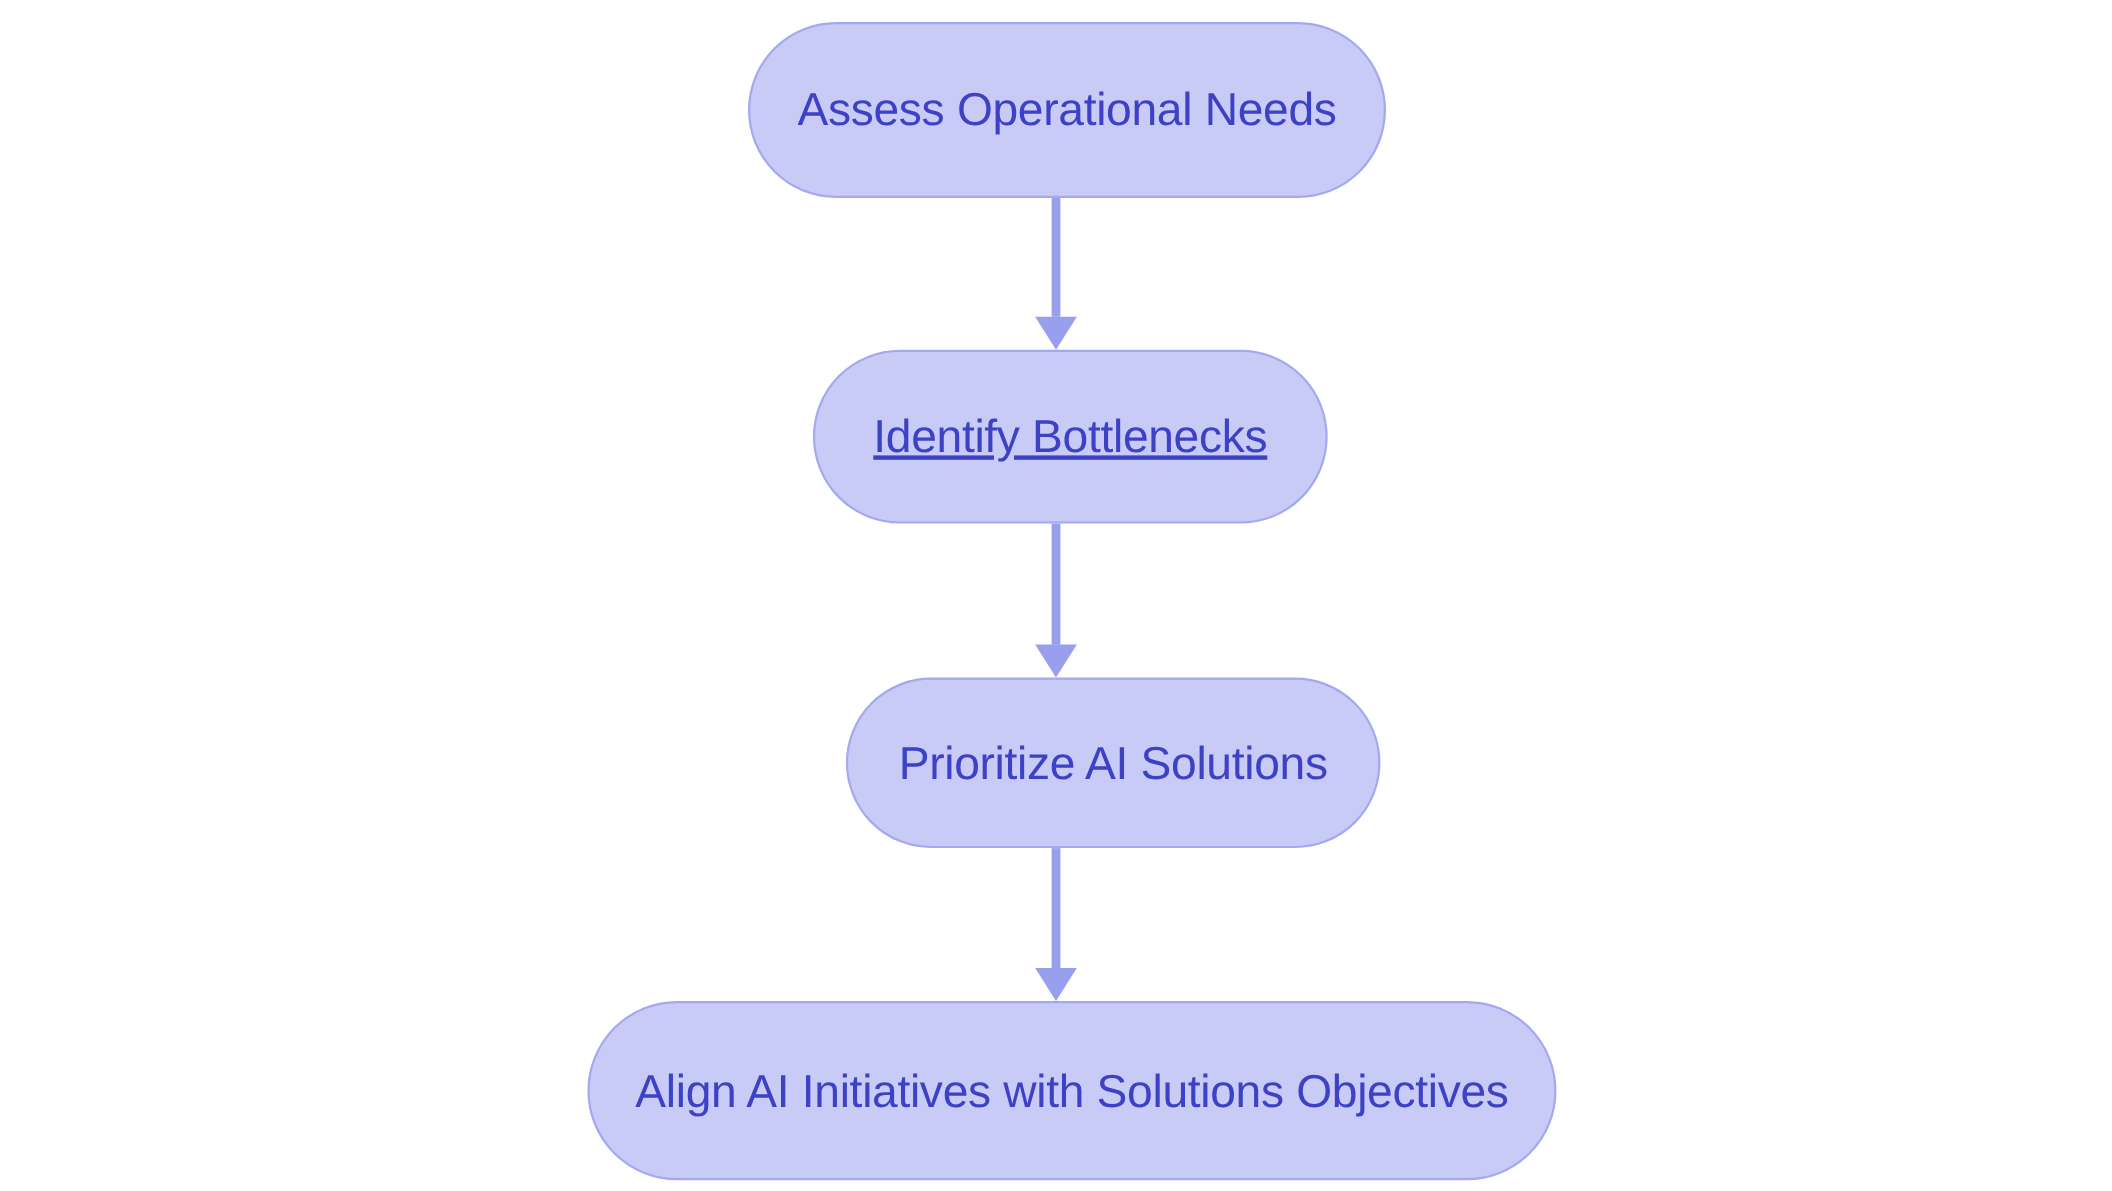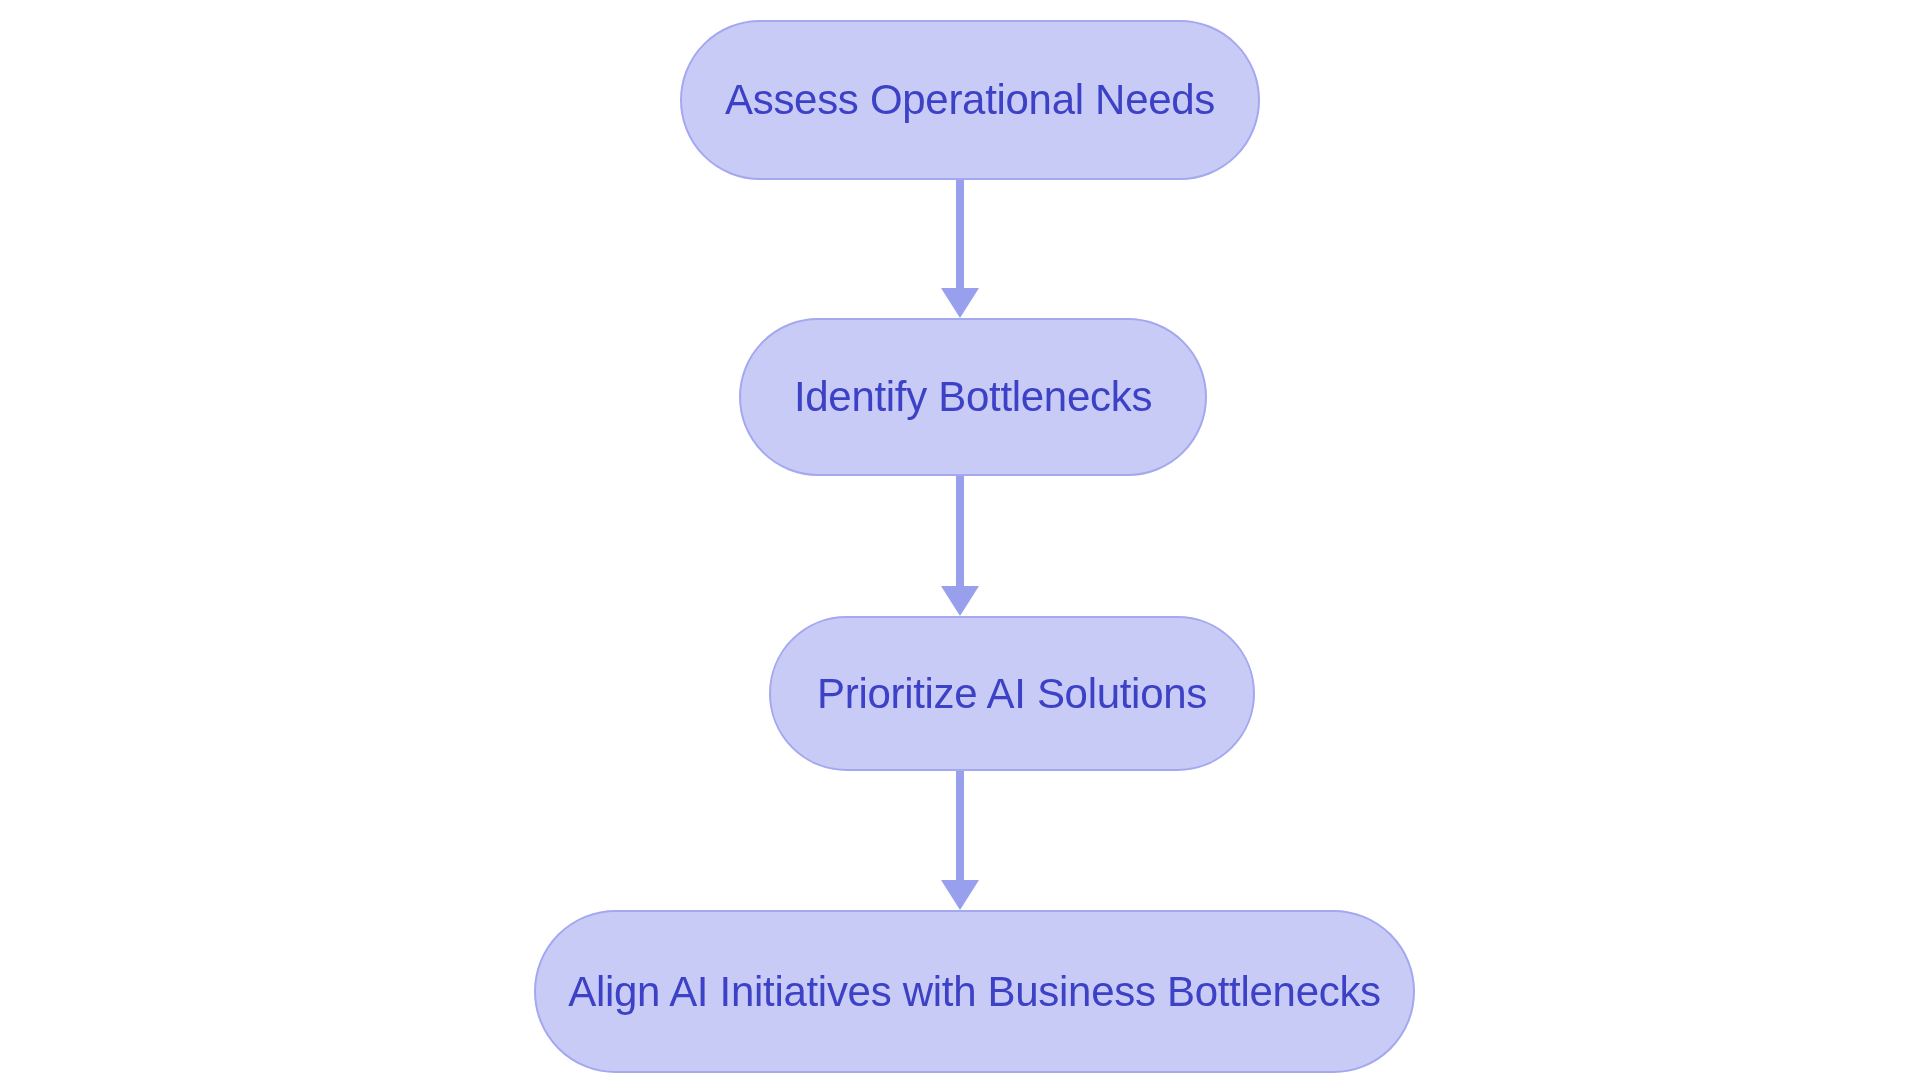--- a/index.html
+++ b/index.html
@@ -30,21 +30,21 @@
     border: 2px solid var(--node-border);
     border-radius: 82px;
     color: var(--text-color);
     font-size: 42px;
     font-weight: 500;
     letter-spacing: -0.3px;
     text-align: center;
     white-space: nowrap;
   }
   .node-1 { left: 680px; top: 20px;  width: 580px; height: 160px; }
-  .node-2 { left: 739px; top: 318px; width: 468px; height: 158px; }
+  .node-2 { left: 739px; top: 318px; width: 468px; height: 158px; text-decoration: underline; }
   .node-3 { left: 769px; top: 616px; width: 486px; height: 155px; }
   .node-4 { left: 534px; top: 910px; width: 881px; height: 163px; }
 
   .arrow {
     position: absolute;
     left: 941px;            
     width: 38px;
     display: flex;
     flex-direction: column;
     align-items: center;
@@ -91,16 +91,16 @@
   <div class="node node-3">
     <span>Prioritize AI Solutions</span>
   </div>
 
   <div class="arrow arrow-3">
     <div class="arrow-line"></div>
     <div class="arrow-head"></div>
   </div>
 
   <div class="node node-4">
-    <span>Align AI Initiatives with Business Bottlenecks</span>
+    <span>Align AI Initiatives with Solutions Objectives</span>
   </div>
 
 </div>
 
 </body></html>

